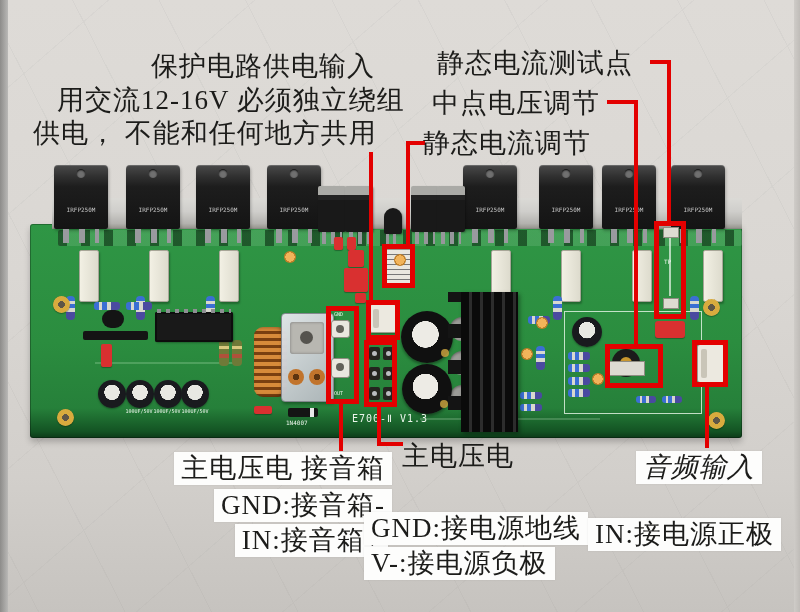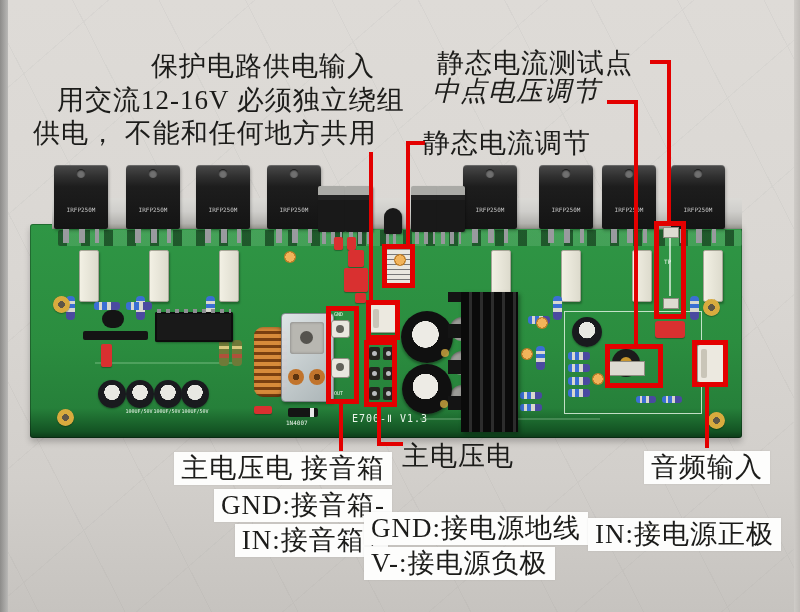--- a/index.html
+++ b/index.html
@@ -265,26 +265,26 @@
   <div class="rbox" style="left:654px;top:221px;width:22px;height:88px;"></div>
   <div class="rbox" style="left:326px;top:306px;width:23px;height:88px;"></div>
   <div class="rbox" style="left:364px;top:340px;width:23px;height:57px;"></div>
   <div class="rbox" style="left:692px;top:340px;width:26px;height:37px;"></div>
 
   <div class="cn" style="left:151px;top:51px;">保护电路供电输入</div>
   <div class="cn" style="left:33px;top:85px;margin-left:24px;">用交流12-16V 必须独立绕组</div>
   <div class="cn" style="left:33px;top:118px;">供电， 不能和任何地方共用</div>
 
   <div class="cn" style="left:437px;top:48px;">静态电流测试点</div>
-  <div class="cn" style="left:432px;top:76px;font-style:italic;">中点电压调节</div>
+  <div class="cn" style="left:432px;top:88px;">中点电压调节</div>
   <div class="cn" style="left:423px;top:128px;">静态电流调节</div>
 
   <div class="cn wbg" style="right:408px;top:452px;">主电压电 接音箱</div>
   <div class="cn wbg" style="right:408px;top:489px;">GND:接音箱-</div>
   <div class="cn wbg" style="right:412px;top:524px;">IN:接音箱+</div>
 
   <div class="cn" style="left:402px;top:441px;">主电压电</div>
   <div class="cn wbg" style="left:364px;top:547px;">V-:接电源负极</div>
   <div class="cn wbg" style="left:364px;top:512px;">GND:接电源地线</div>
 
-  <div class="cn wbg" style="right:30px;top:451px;">音频输入</div>
+  <div class="cn wbg" style="right:38px;top:451px;font-style:italic;">音频输入</div>
   <div class="cn wbg" style="right:19px;top:518px;">IN:接电源正极</div>
 </div>
 
 </body></html>

